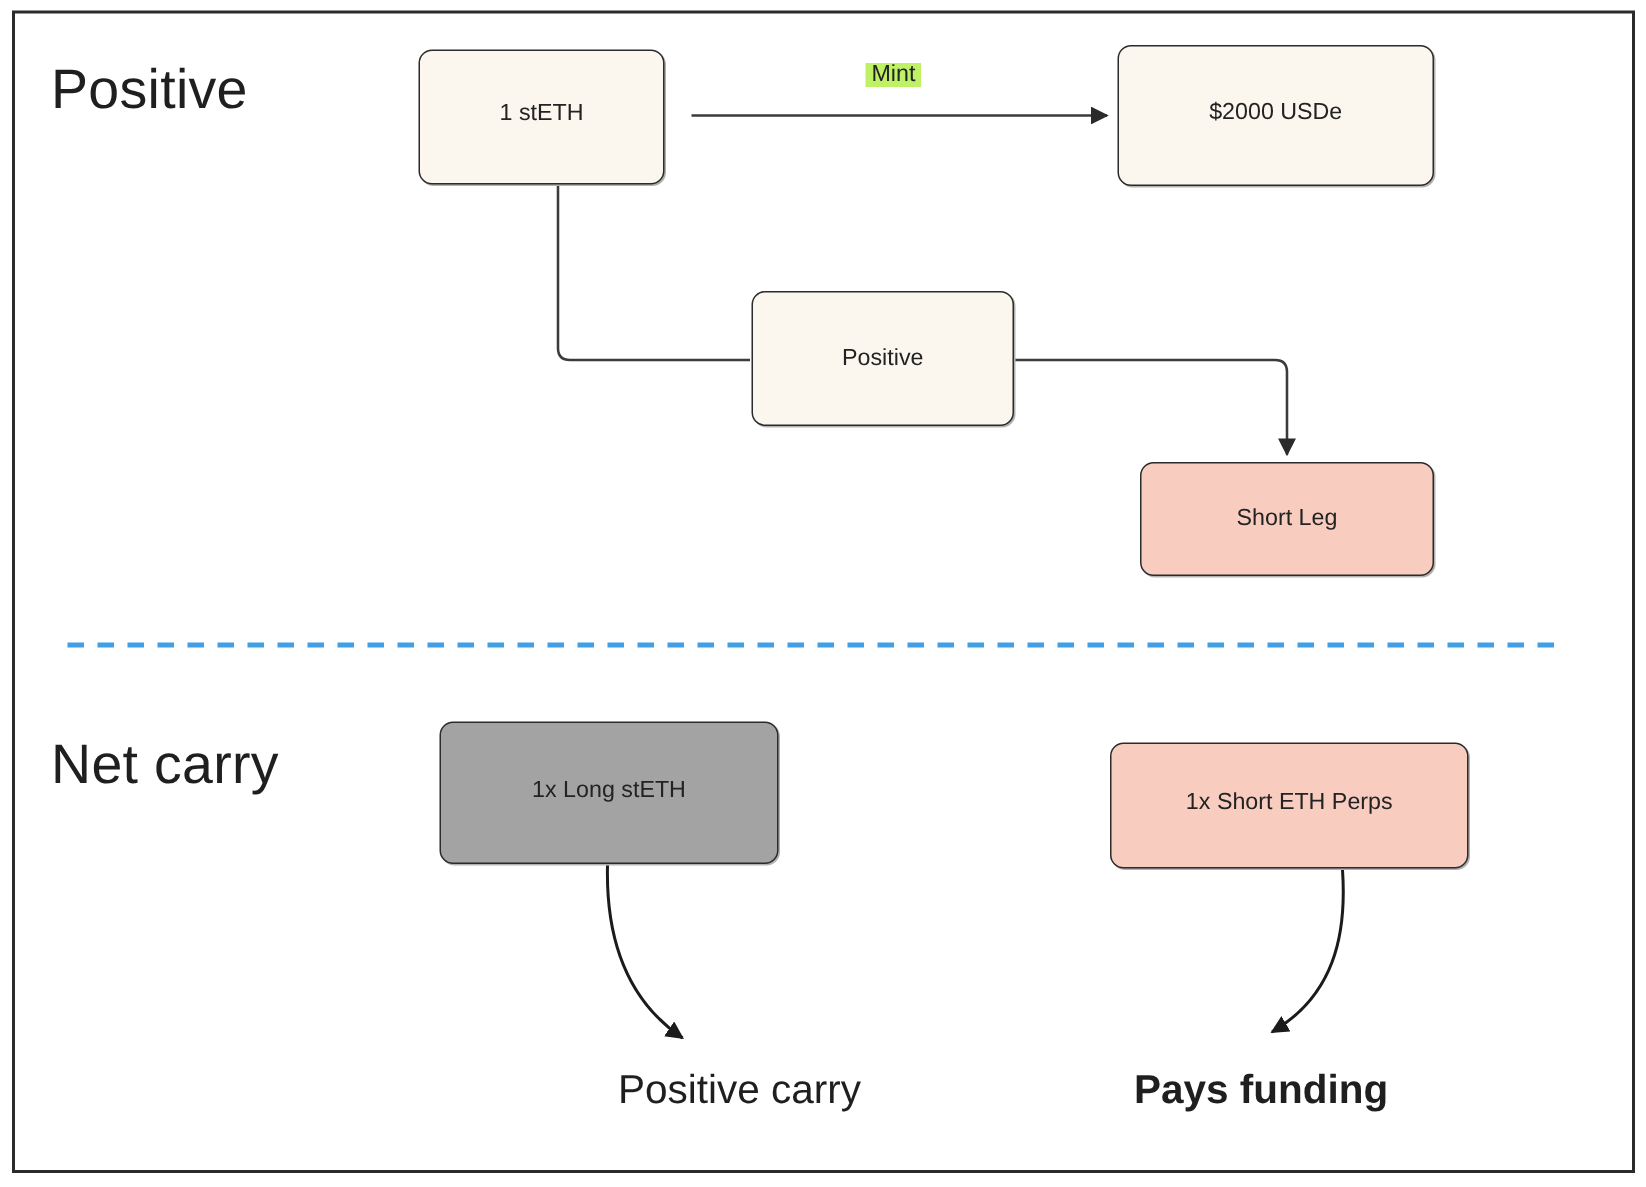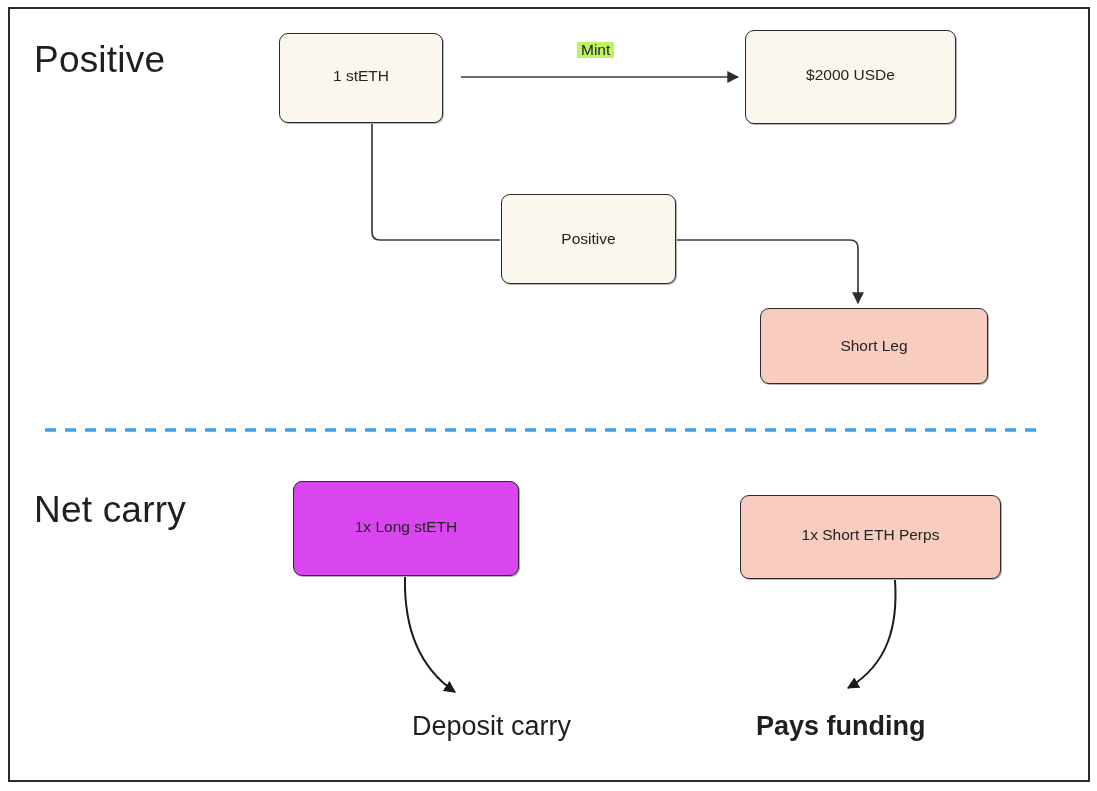--- a/index.html
+++ b/index.html
@@ -60,29 +60,29 @@
     justify-content: center;
     font-family: "Liberation Sans", sans-serif;
     font-size: 15.5px;
     color: #232323;
     text-align: center;
     white-space: nowrap;
     box-shadow: 1px 1px 0 rgba(0,0,0,0.30);
   }
   .node.beige  { background: #fbf7ef; }
   .node.salmon { background: #f8cdc0; }
-  .node.green  { background: #d946ef; }
+  .node.green  { background: #a3a3a3; }
 
   
   #node-steth     { left: 279px; top: 33px;  width: 164px; height: 90px;  }
   #node-usde      { left: 745px; top: 30px;  width: 211px; height: 94px;  }
   #node-custodian { left: 501px; top: 194px; width: 175px; height: 90px;  }
-  #node-shortleg  { left: 760px; top: 308px; width: 228px; height: 76px;  }
+  #node-shortleg  { left: 760px; top: 308px; width: 196px; height: 76px;  }
   #node-long      { left: 293px; top: 481px; width: 226px; height: 95px;  }
-  #node-short     { left: 740px; top: 495px; width: 261px; height: 84px;  }
+  #node-short     { left: 740px; top: 495px; width: 239px; height: 84px;  }
 
   
   #node-steth     .node-label { transform: translateY(-2px); }
   #node-usde      .node-label { transform: translateY(-2px); text-align: right; }
   #node-long      .node-label { transform: translateY(-2px); }
   #node-short     .node-label { transform: translateY(-2px); }
 
   .edge-label {
     position: absolute;
     font-family: "Liberation Sans", sans-serif;
@@ -159,17 +159,17 @@
   <div class="node green" id="node-long">
     <span class="node-label">1x Long stETH</span>
   </div>
 
   <div class="node salmon" id="node-short">
     <span class="node-label">1x Short ETH Perps</span>
   </div>
 
   <div class="edge-label" id="label-mint">Mint</div>
 
-  <div class="outcome-label" id="outcome-positive-carry">Deposit carry</div>
+  <div class="outcome-label" id="outcome-positive-carry">Positive carry</div>
 
   <div class="outcome-label" id="outcome-pays-funding">Pays funding</div>
 
 </div>
 
 </body></html>

